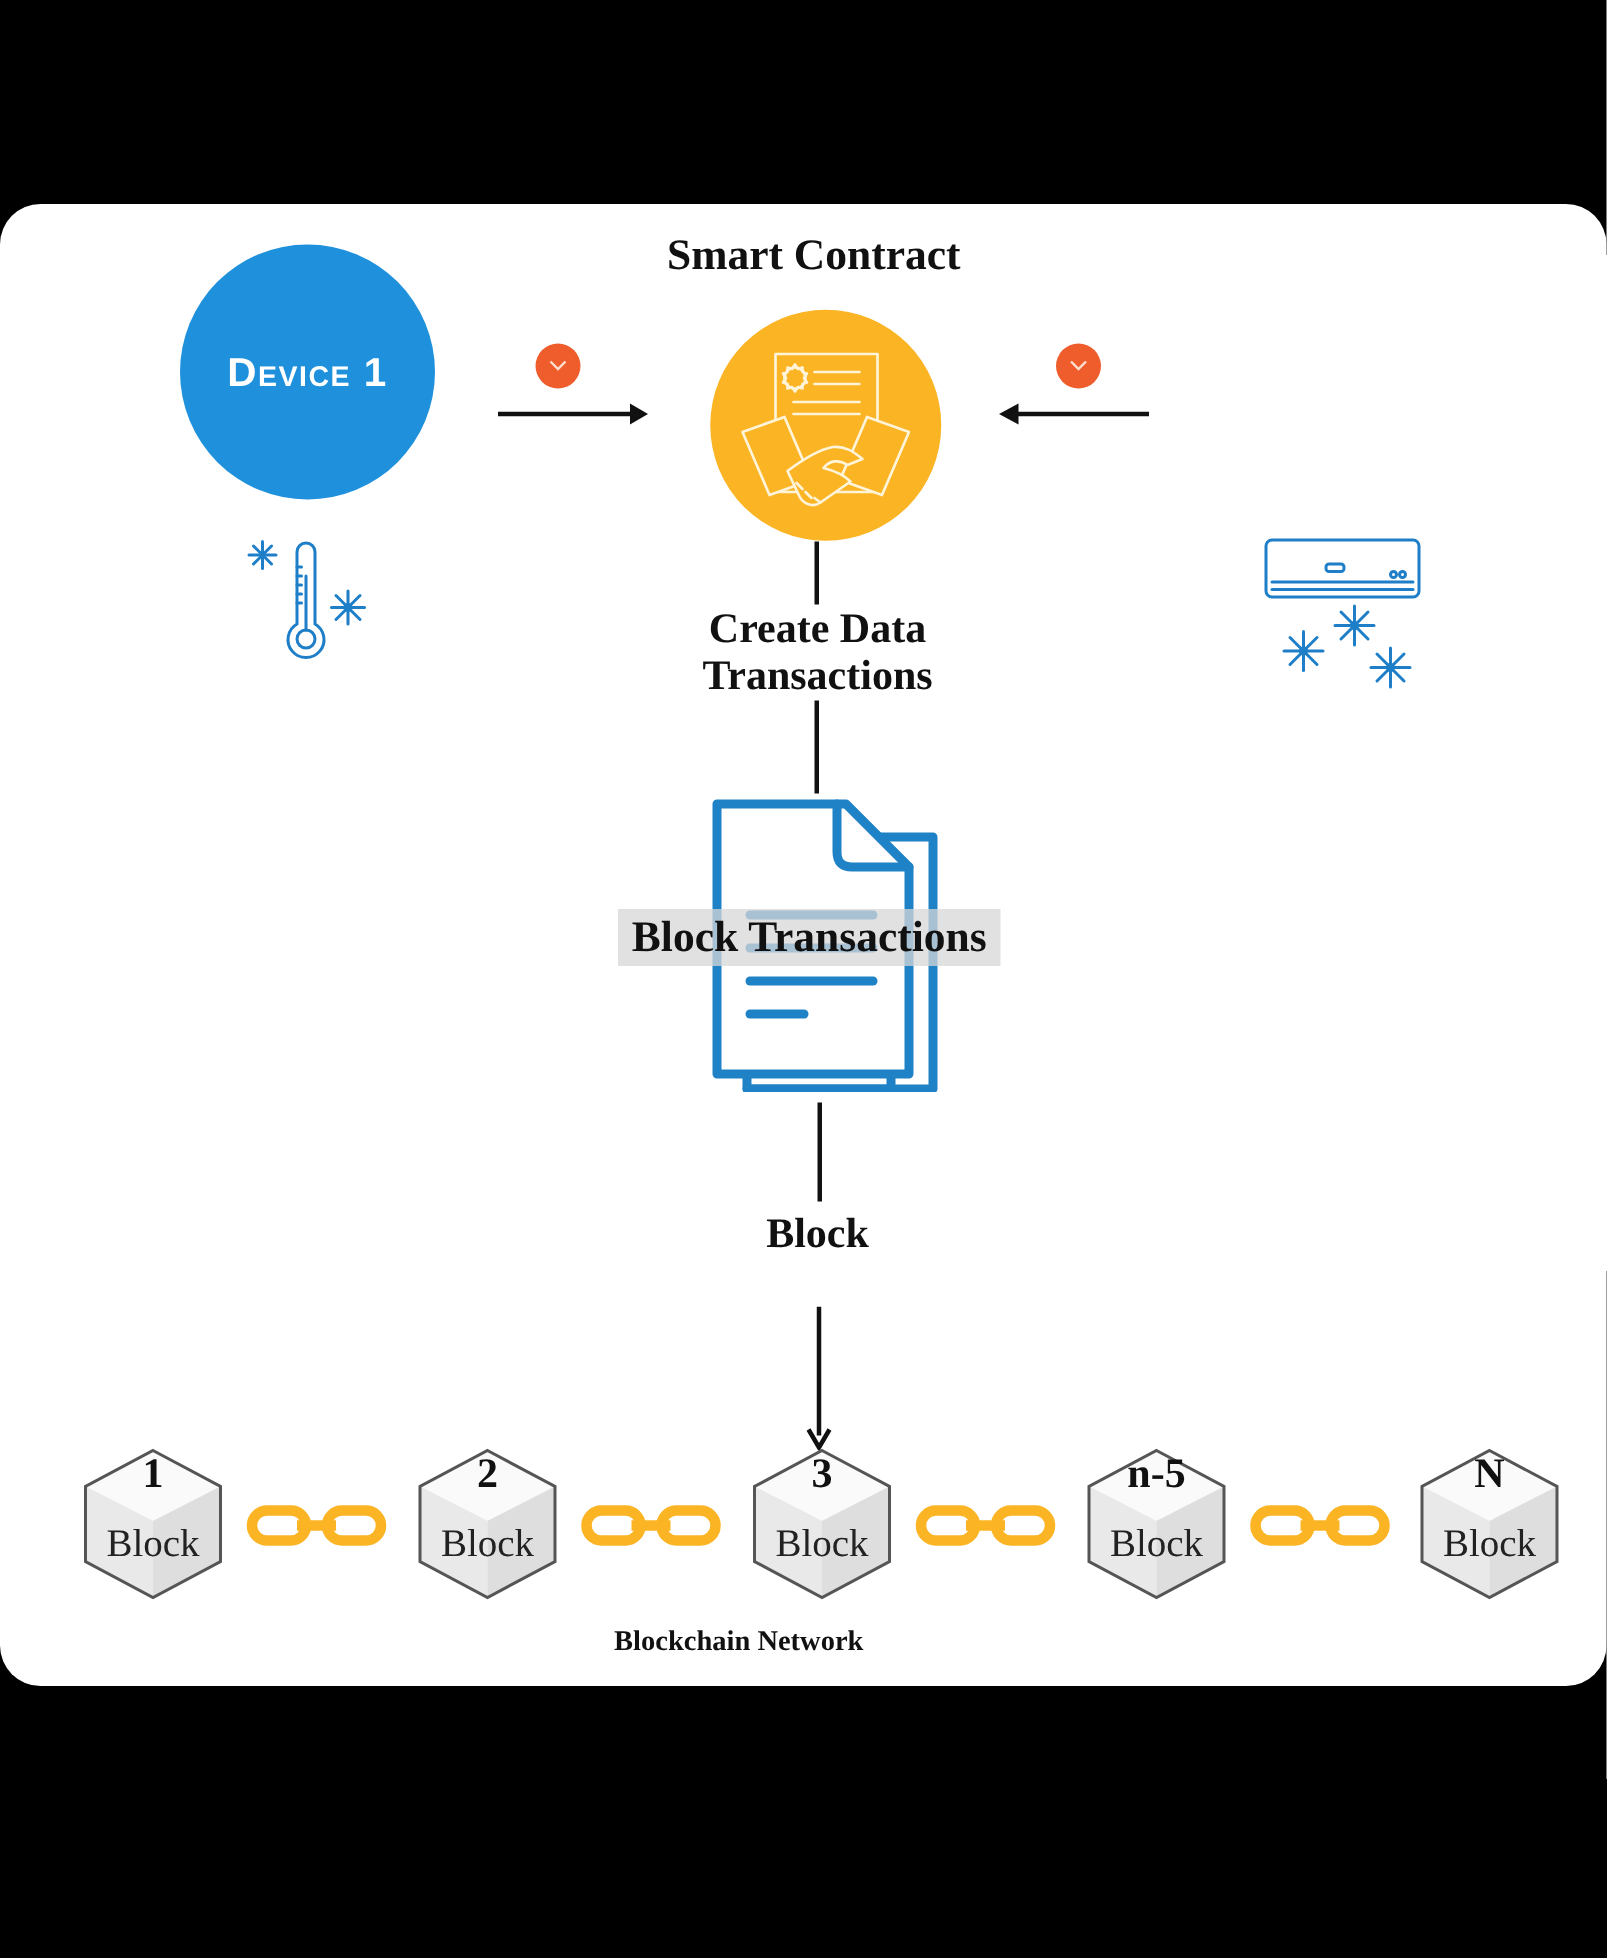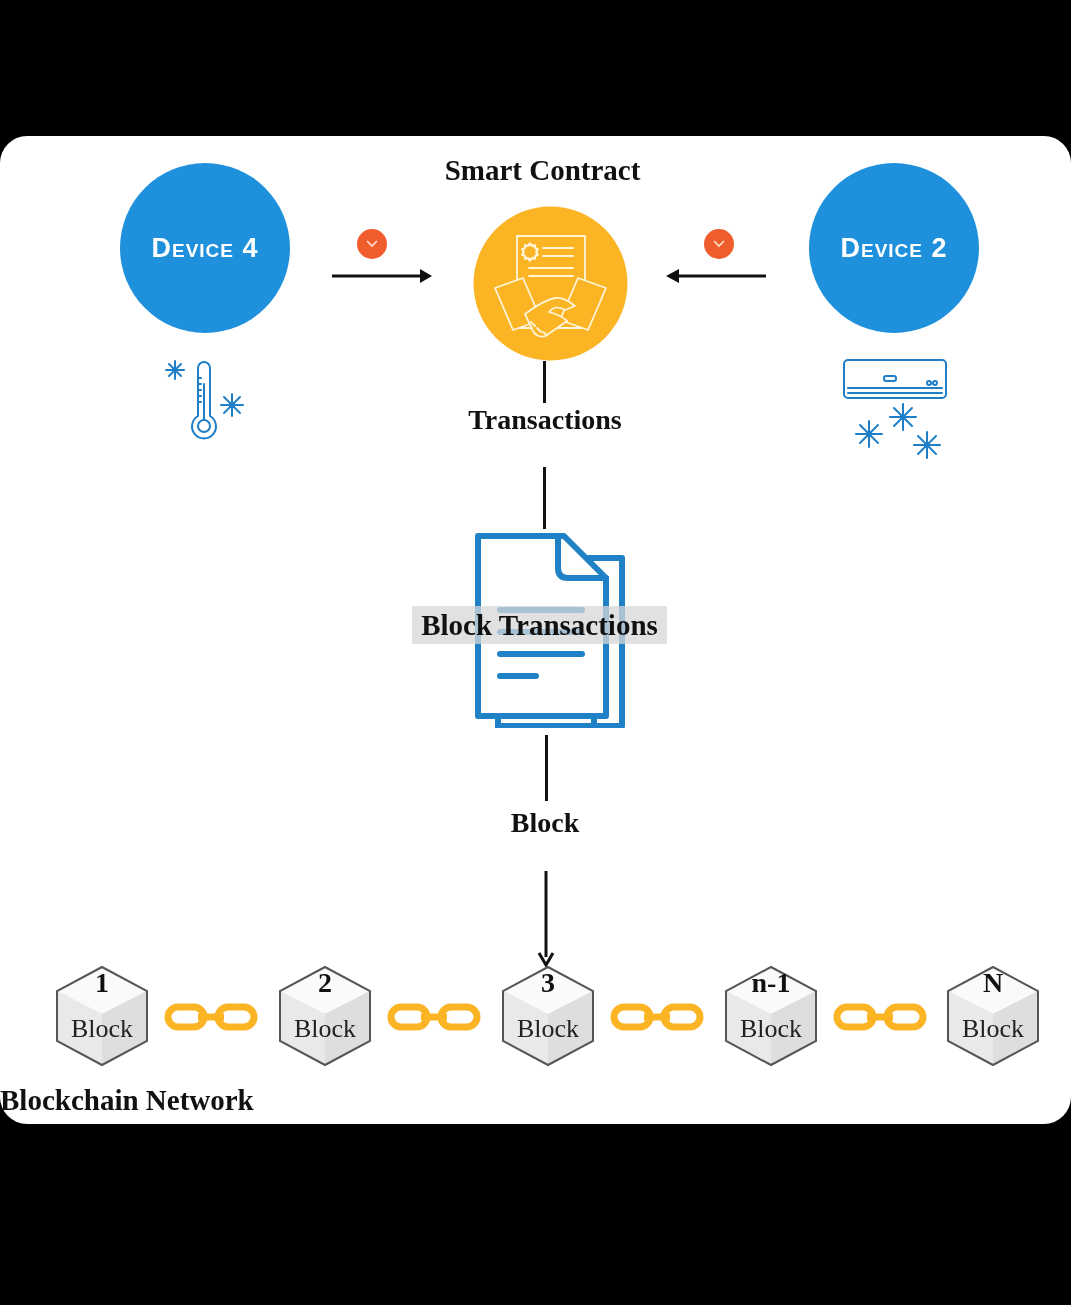--- a/index.html
+++ b/index.html
@@ -20,36 +20,33 @@
   }
   .label { position: absolute; text-align: center; font-size: 28px; line-height: 31px; }
   .dt-label {
     position: absolute; left: 412px; top: 470px; width: 255px; height: 38px; background: rgba(215,215,215,0.75);
     display: flex; align-items: center; justify-content: center; font-size: 29px;
   }
   .block { position: absolute; width: 96px; height: 104px; }
   .block .num { position: absolute; left: 0; width: 96px; top: 3px; text-align: center; font-size: 28px; font-weight: bold; }
   .block .blabel { position: absolute; left: 0; width: 96px; top: 50px; text-align: center; font-size: 26px; font-weight: normal; color: #222; }
   .chain { position: absolute; width: 94px; height: 30px; }
-  .footer { position: absolute; left: 0; width: 985px; top: 948px; text-align: left; font-size: 29px; }
+  .footer { position: absolute; left: 0; width: 985px; top: 948px; text-align: center; font-size: 19px; }
 </style>
 </head>
 <body>
 
 <div class="canvas">
 
   <div class="title serif" style="left:0;width:1085px;top:18px;">Smart Contract</div>
 
   <div class="device" style="left:120px;top:27px;">
-    <span>Device 4</span>
-  </div>
-
-  <div class="device" style="left:809px;top:27px;">
-    <span>Device 2</span>
-  </div>
+    <span>Device 1</span>
+  </div>
+
 
   <div class="abs" style="left:473px;top:70px;width:155px;height:155px;">
     <svg width="155" height="155" viewBox="0 0 155 155">
       <circle cx="77.5" cy="77.5" r="77" fill="#fbb424"></circle>
       <g fill="none" stroke="#fff4d8" stroke-width="1.8" stroke-linejoin="round" stroke-linecap="round">
         <rect x="44" y="30" width="68" height="92"></rect>
         <circle cx="57" cy="46" r="7"></circle>
         <path d="M57 37 l2 3 3 -1 0 3 3 1 -2 3 2 3 -3 1 0 3 -3 -1 -2 3 -2 -3 -3 1 0 -3 -3 -1 2 -3 -2 -3 3 -1 0 -3 3 1z"></path>
         <line x1="70" y1="42" x2="100" y2="42"></line>
           <line x1="70" y1="50" x2="100" y2="50"></line>
@@ -136,20 +133,21 @@
           <line x1="0" y1="-13" x2="0" y2="13"></line>
           <line x1="-9" y1="-9" x2="9" y2="9"></line>
           <line x1="-9" y1="9" x2="9" y2="-9"></line>
           <circle r="2" fill="#1e7fc8"></circle>
         </g>
     </svg>
   </div>
 
   <div class="abs" style="left:543px;top:225px;width:3px;height:42px;background:#111;"></div>
   <div class="label serif" style="left:430px;width:230px;top:268px;">
+    <div>Create Data</div>
     <div>Transactions</div>
   </div>
   <div class="abs" style="left:543px;top:331px;width:3px;height:62px;background:#111;"></div>
 
   <div class="abs" style="left:470px;top:392px;width:160px;height:200px;">
     <svg width="160" height="200" viewBox="0 0 160 200" fill="none" stroke="#1f82c6" stroke-width="6" stroke-linejoin="round" stroke-linecap="round">
       <path d="M28 30 h66 l30 30 v138 h-96z" fill="#fff"></path>
       <path d="M88 30 h64 v168 h-124" fill="none"></path>
       <path d="M8 8 h86 l42 42 v138 h-128z" fill="#fff"></path>
       <path d="M88 8 v32 q0 10 10 10 h38"></path>
@@ -220,21 +218,21 @@
         <line x1="34" y1="15" x2="60" y2="15" stroke="#fbb424" stroke-width="7"></line>
       </svg></div>
       <div class="block serif" style="left: 723px; top: 828px;">
     <svg width="96" height="104" viewBox="0 0 96 104" style="position:absolute;left:0;top:0">
       <path d="M48 3 L93 27 L93 77 L48 101 L3 77 L3 27z" fill="#ececec"></path>
       <path d="M48 3 L93 27 L48 50 L3 27z" fill="#fafafa"></path>
       <path d="M48 50 L93 27 L93 77 L48 101z" fill="#dedede"></path>
       <path d="M48 50 L3 27 L3 77 L48 101z" fill="#e9e9e9"></path>
       <path d="M48 3 L93 27 L93 77 L48 101 L3 77 L3 27z" fill="none" stroke="#555" stroke-width="2"></path>
     </svg>
-        <div class="num">n-1</div>
+        <div class="num">n-5</div>
         <div class="blabel">Block</div>
       </div>
       <div class="chain" style="left: 833px; top: 866px;"><svg width="94" height="30" viewBox="0 0 94 30">
         <rect x="4" y="5" width="36" height="20" rx="10" fill="none" stroke="#fbb424" stroke-width="7"></rect>
         <rect x="54" y="5" width="36" height="20" rx="10" fill="none" stroke="#fbb424" stroke-width="7"></rect>
         <line x1="34" y1="15" x2="60" y2="15" stroke="#fbb424" stroke-width="7"></line>
       </svg></div>
       <div class="block serif" style="left: 945px; top: 828px;">
     <svg width="96" height="104" viewBox="0 0 96 104" style="position:absolute;left:0;top:0">
       <path d="M48 3 L93 27 L93 77 L48 101 L3 77 L3 27z" fill="#ececec"></path>

